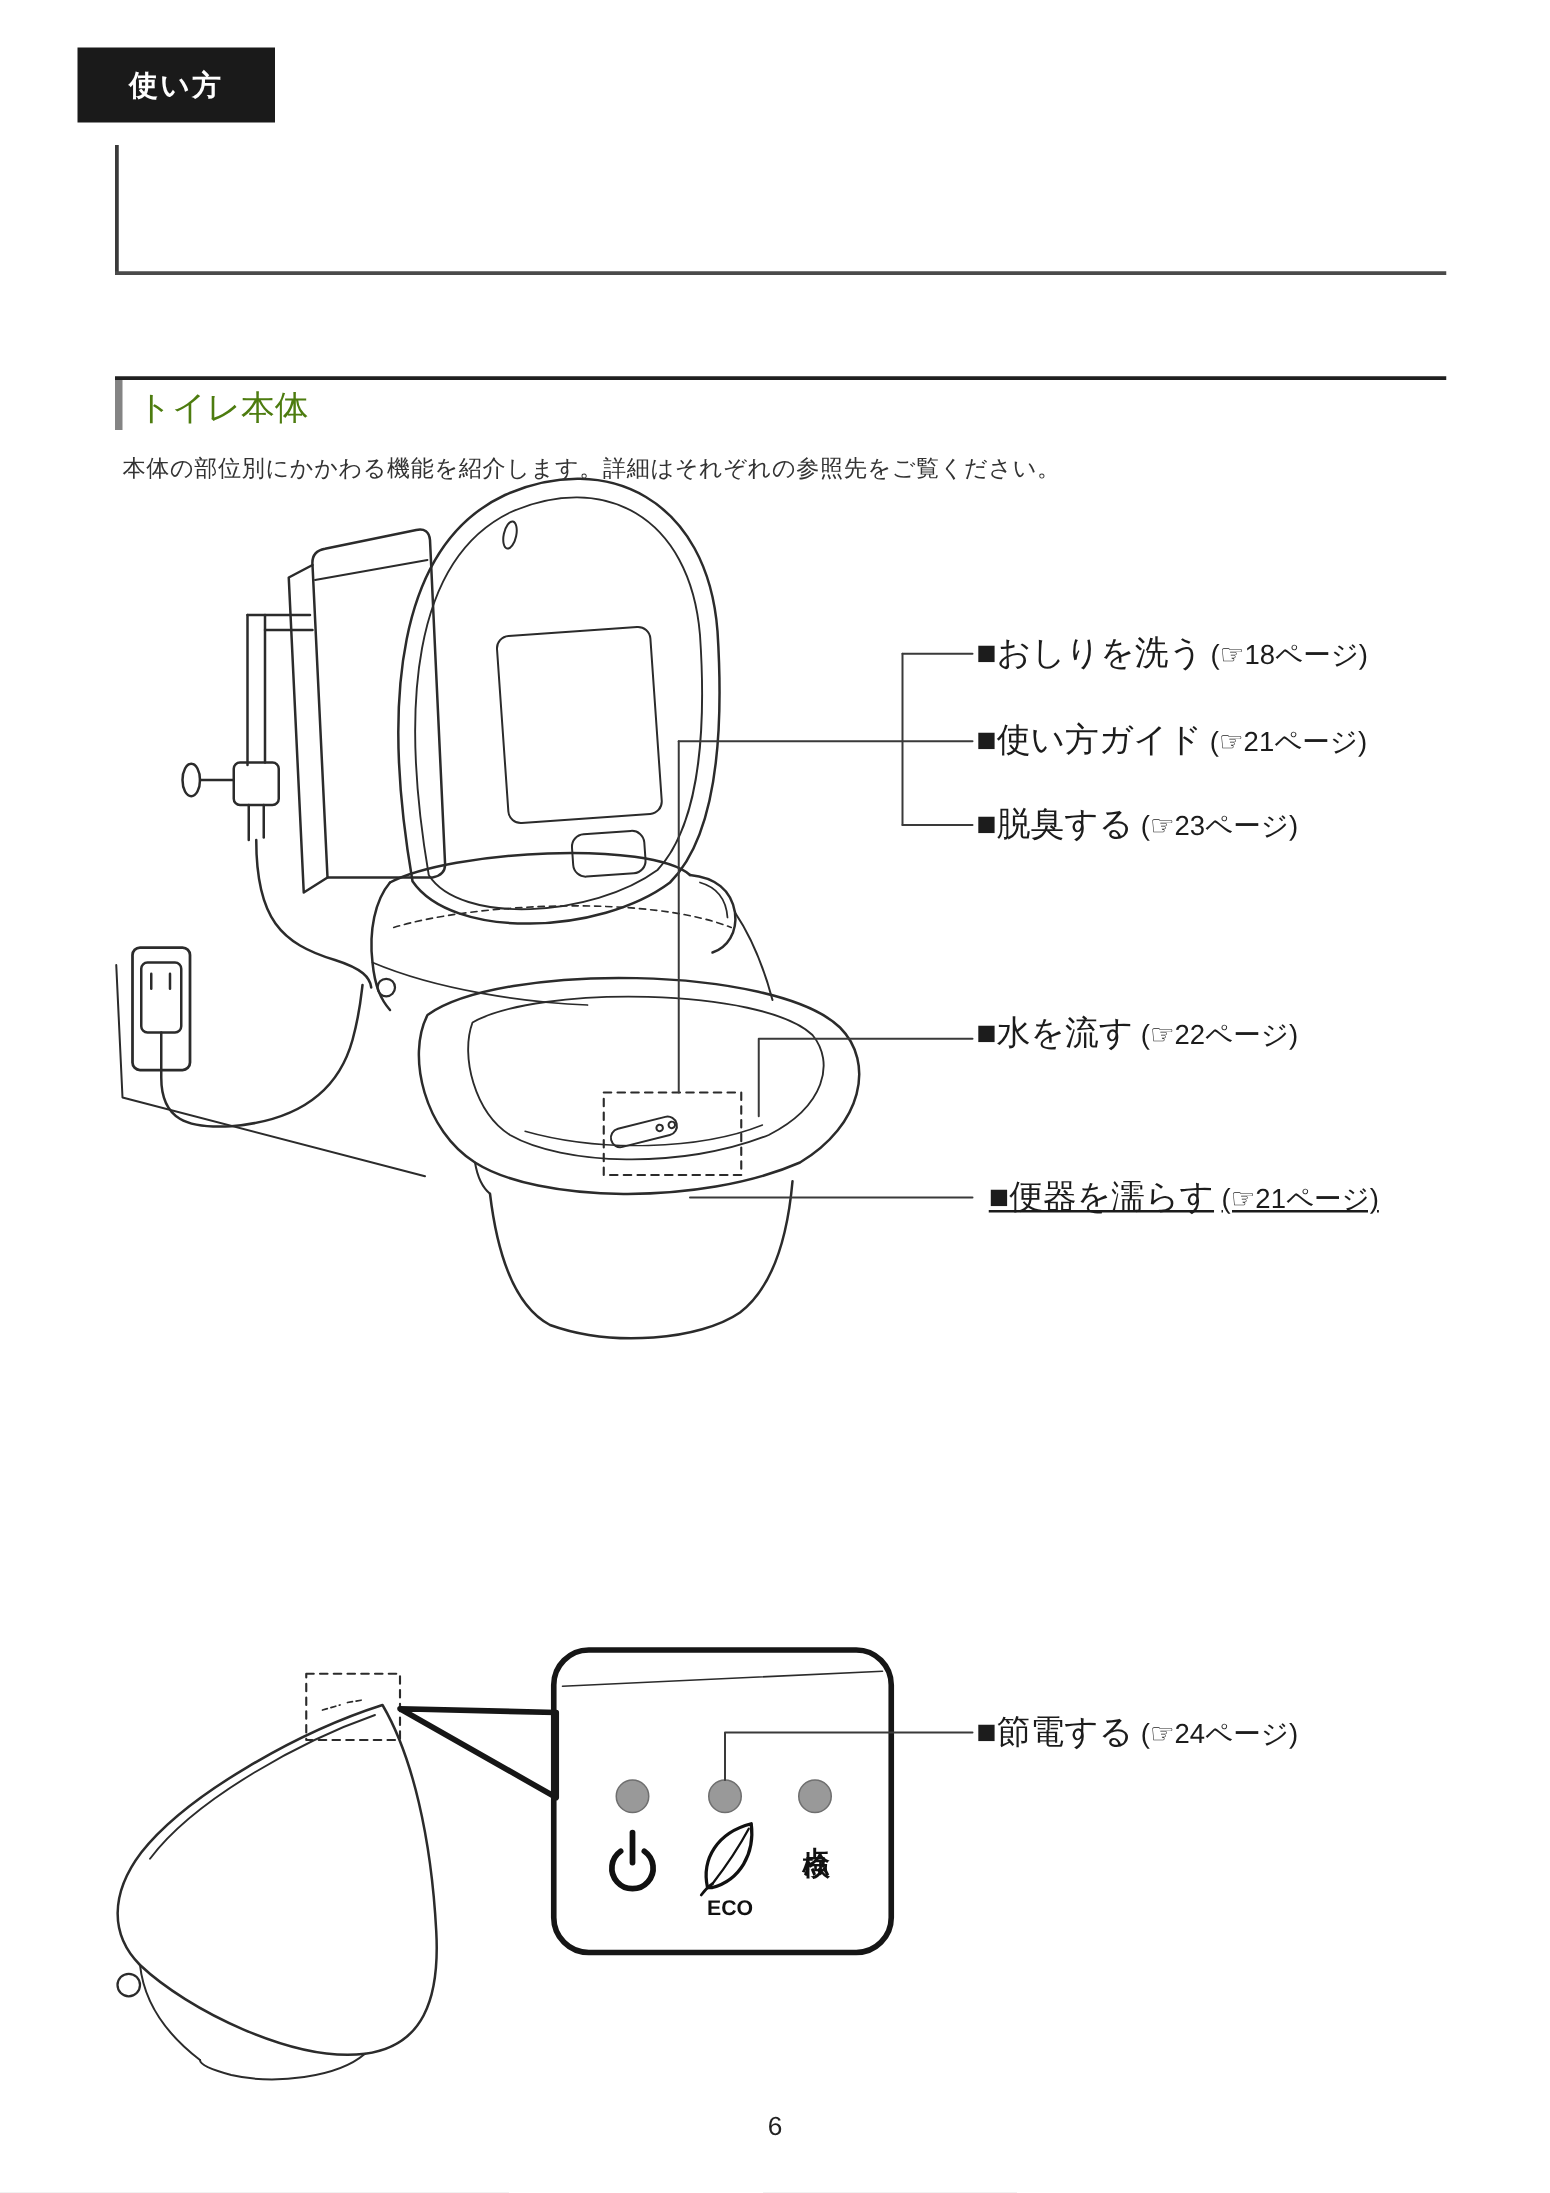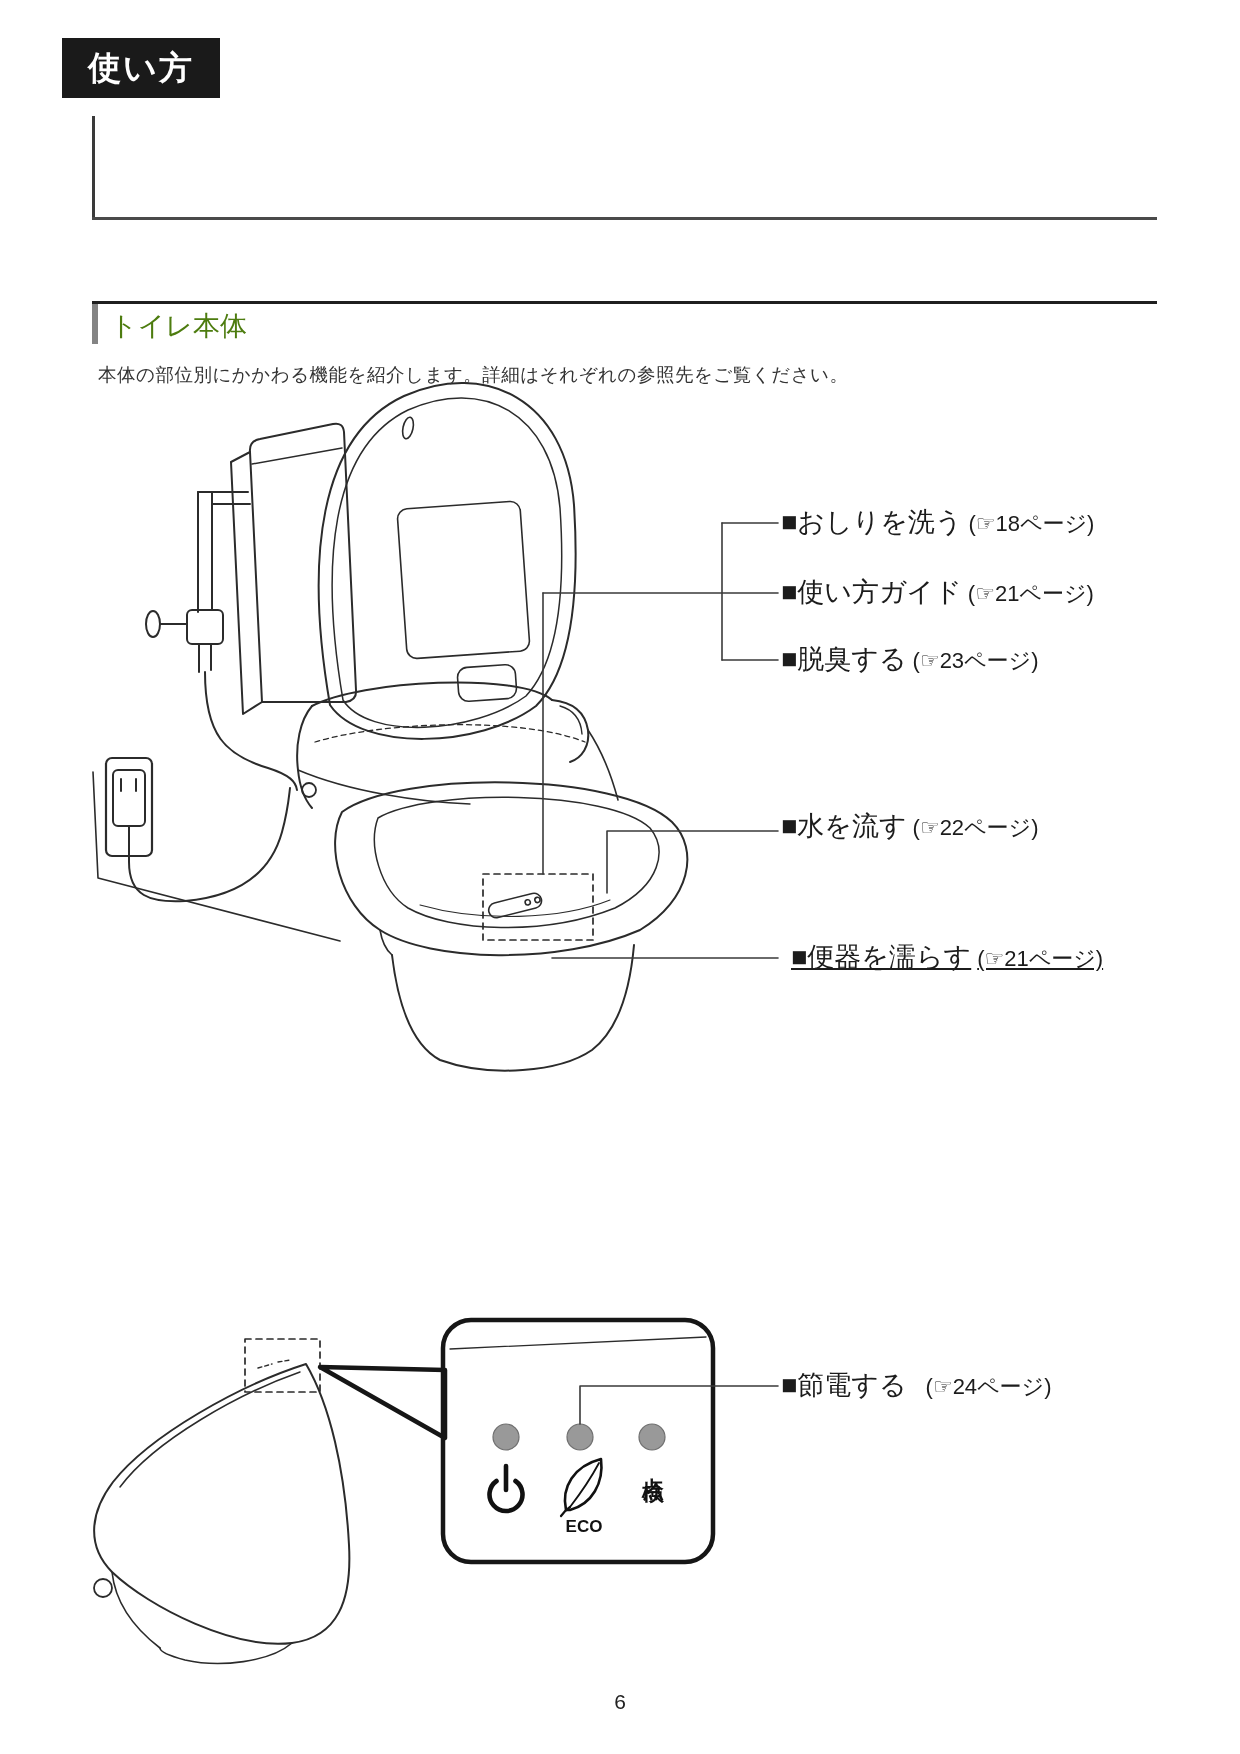--- a/index.html
+++ b/index.html
@@ -5,21 +5,21 @@
   html,body{margin:0;padding:0;background:#e8e8e8;}
   .page{
     position:relative;width:1240px;height:1754px;margin:0 auto;
     background:#ffffff;overflow:hidden;
     font-family:"Liberation Sans","DejaVu Sans",sans-serif;
     color:#1a1a1a;
   }
   .abs{position:absolute;}
   .badge{
     left:62px;top:38px;width:158px;height:60px;
-    background:#1a1a1a;color:#fff;font-weight:bold;font-size:33px;
+    background:#1a1a1a;color:#fff;font-weight:bold;font-size:23px;
     display:flex;align-items:center;justify-content:center;letter-spacing:2px;text-align:right;
   }
   .title-rule-v{left:92px;top:116px;width:3px;height:102px;background:#3a3a3a;}
   .page-title{left:108px;top:156px;font-size:42px;color:#232323;letter-spacing:1px;white-space:nowrap;}
   .title-underline{left:92px;top:217px;width:1065px;height:3px;background:#4a4a4a;}
   .section-topline{left:92px;top:301px;width:1065px;height:3px;background:#1f1f1f;}
   .section-bar{left:92px;top:304px;width:6px;height:40px;background:#848484;}
   .section-heading{left:110px;top:308px;font-size:27px;color:#4d7c0f;white-space:nowrap;}
   .intro{left:98px;top:362px;font-size:18.5px;color:#333;white-space:nowrap;letter-spacing:.5px;}
   .callout{
@@ -204,21 +204,21 @@
     <span class="ref">(☞23ページ)</span>
   </div>
   <div class="abs callout" style="left:781px;top:808px;">
     <span class="lab">■水を流す</span>
     <span class="ref">(☞22ページ)</span>
   </div>
   <div class="abs callout" style="left:791px;top:939px;text-decoration:underline;">
     <span class="lab">■便器を濡らす</span>
     <span class="ref">(☞21ページ)</span>
   </div>
-  <div class="abs callout" style="left:781px;top:1367px;gap:13px;">
+  <div class="abs callout" style="left:781px;top:1367px;">
     <span class="lab">■節電する</span>
     <span class="ref">(☞24ページ)</span>
   </div>
 
   <div class="abs eco-label">ECO</div>
   <div class="abs kenten">点検</div>
 
   <div class="abs page-number">6</div>
 </div>
 

